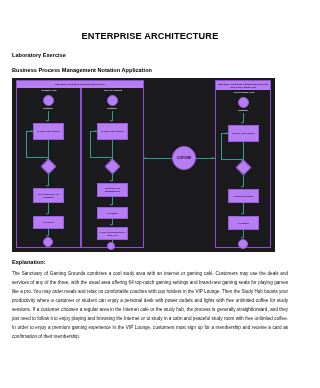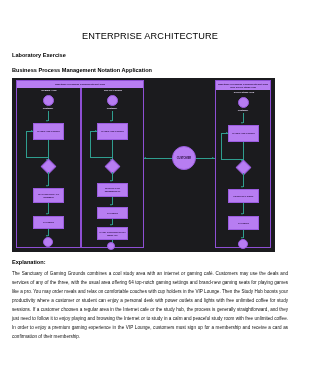--- a/index.html
+++ b/index.html
@@ -12,21 +12,21 @@
   }
   .page{
     width:300px;height:388px;
     box-sizing:border-box;
     padding:0 11px;
     position:relative;
   }
   .h1{
     text-align:center;
     font-size:9.2px;
-    font-weight:normal;
+    font-weight:bold;
     letter-spacing:.15px;
     margin:31px 0 0 0;
     line-height:1.1;
   }
   .h2{
     font-size:5.6px;
     font-weight:bold;
     margin:11px 0 0 1px;
     line-height:1.1;
   }

